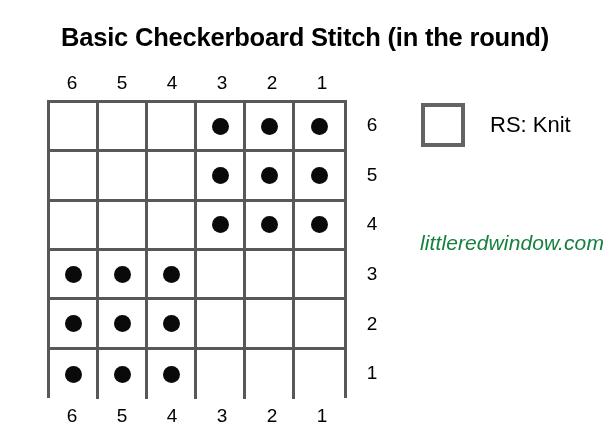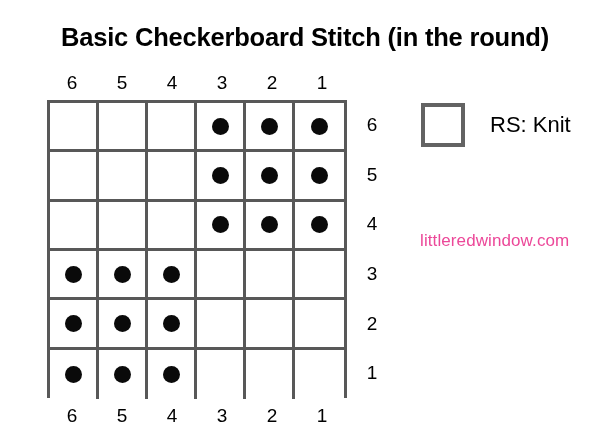--- a/index.html
+++ b/index.html
@@ -173,24 +173,25 @@
     line-height: 44px;
     font-size: 22px;
     color: #000000;
     white-space: nowrap;
   }
 
   .watermark {
     position: absolute;
     left: 420px;
     top: 231px;
-    font-size: 17px;
-    color: #ec4899;
+    font-size: 21px;
+    color: #15803d;
     letter-spacing: 0.1px;
     white-space: nowrap;
+    font-style: italic;
   }
 </style>
 </head>
 <body>
 
 <div class="page">
 
   <div class="title">Basic Checkerboard Stitch (in the round)</div>
 
   <div class="col-labels">

